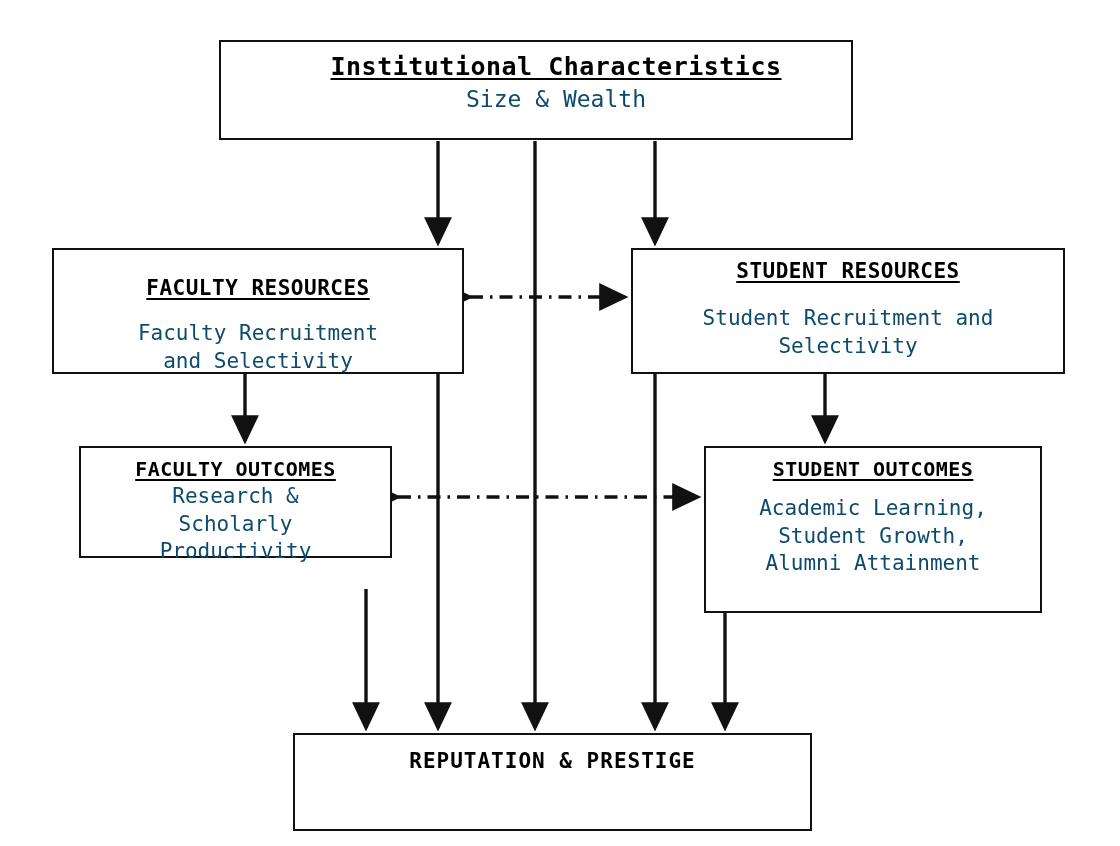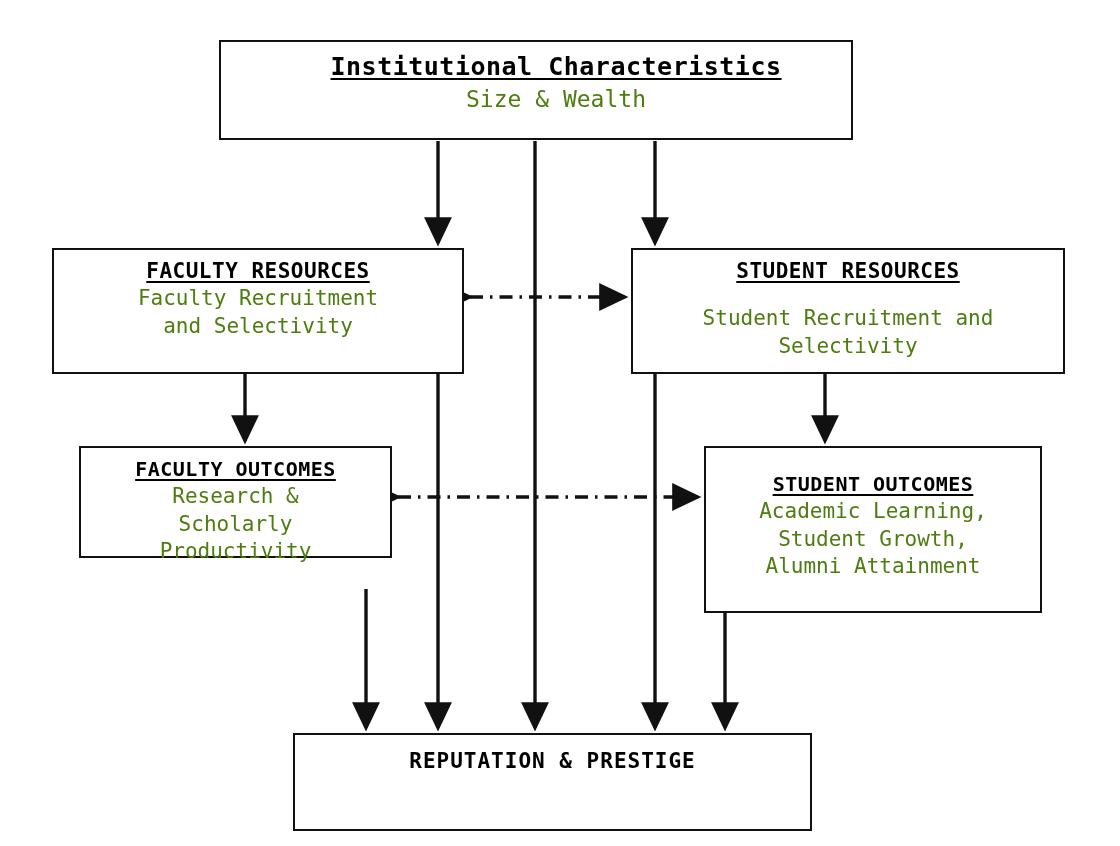--- a/index.html
+++ b/index.html
@@ -3,39 +3,39 @@
 <meta charset="utf-8">
 <style>
   html,body{margin:0;padding:0;background:#ffffff;}
   body{font-family:"DejaVu Sans Mono","Liberation Mono",monospace;}
   #stage{position:relative;width:1120px;height:846px;background:#ffffff;overflow:hidden;}
   svg.layer{position:absolute;left:0;top:0;width:1120px;height:846px;}
   .node{position:absolute;box-sizing:border-box;border:2px solid #111111;background:#ffffff;
         display:flex;flex-direction:column;align-items:center;}
   .node .title{font-weight:bold;text-decoration:underline;text-underline-offset:3px;
         letter-spacing:0.5px;white-space:nowrap;color:#000;}
-  .node .body{text-align:center;color:#4d7c0f;white-space:pre-line;line-height:1.32;}
+  .node .body{text-align:center;color:#0c4a6e;white-space:pre-line;line-height:1.32;}
   
   #box-institution{left:219px;top:40px;width:634px;height:100px;padding-top:10px;padding-left:40px;}
   #box-institution .title{font-size:25px;}
   #box-institution .body{font-size:23px;margin-top:3px;}
   
-  #box-faculty-resources{left:52px;top:248px;width:412px;height:126px;padding-top:9px;}
+  #box-faculty-resources{left:52px;top:248px;width:412px;height:126px;padding-top:26px;}
   #box-faculty-resources .title{font-size:21px;}
-  #box-faculty-resources .body{font-size:21px;margin-top:2px;}
+  #box-faculty-resources .body{font-size:21px;margin-top:20px;}
   
   #box-student-resources{left:631px;top:248px;width:434px;height:126px;padding-top:9px;gap:20px;}
   #box-student-resources .title{font-size:21px;}
   #box-student-resources .body{font-size:21px;margin-top:2px;}
   
   #box-faculty-outcomes{left:79px;top:446px;width:313px;height:112px;padding-top:9px;}
   #box-faculty-outcomes .title{font-size:20px;}
   #box-faculty-outcomes .body{font-size:21px;margin-top:2px;}
   
-  #box-student-outcomes{left:704px;top:446px;width:338px;height:167px;padding-top:24px;}
+  #box-student-outcomes{left:704px;top:446px;width:338px;height:167px;padding-top:9px;gap:12px;}
   #box-student-outcomes .title{font-size:20px;}
   #box-student-outcomes .body{font-size:21px;margin-top:2px;}
   
   #box-reputation{left:293px;top:733px;width:519px;height:98px;padding-top:14px;}
   #box-reputation .title{font-size:21px;font-weight:bold;text-decoration:none;letter-spacing:1px;}
 </style>
 </head>
 <body>
 
 <div id="stage">

